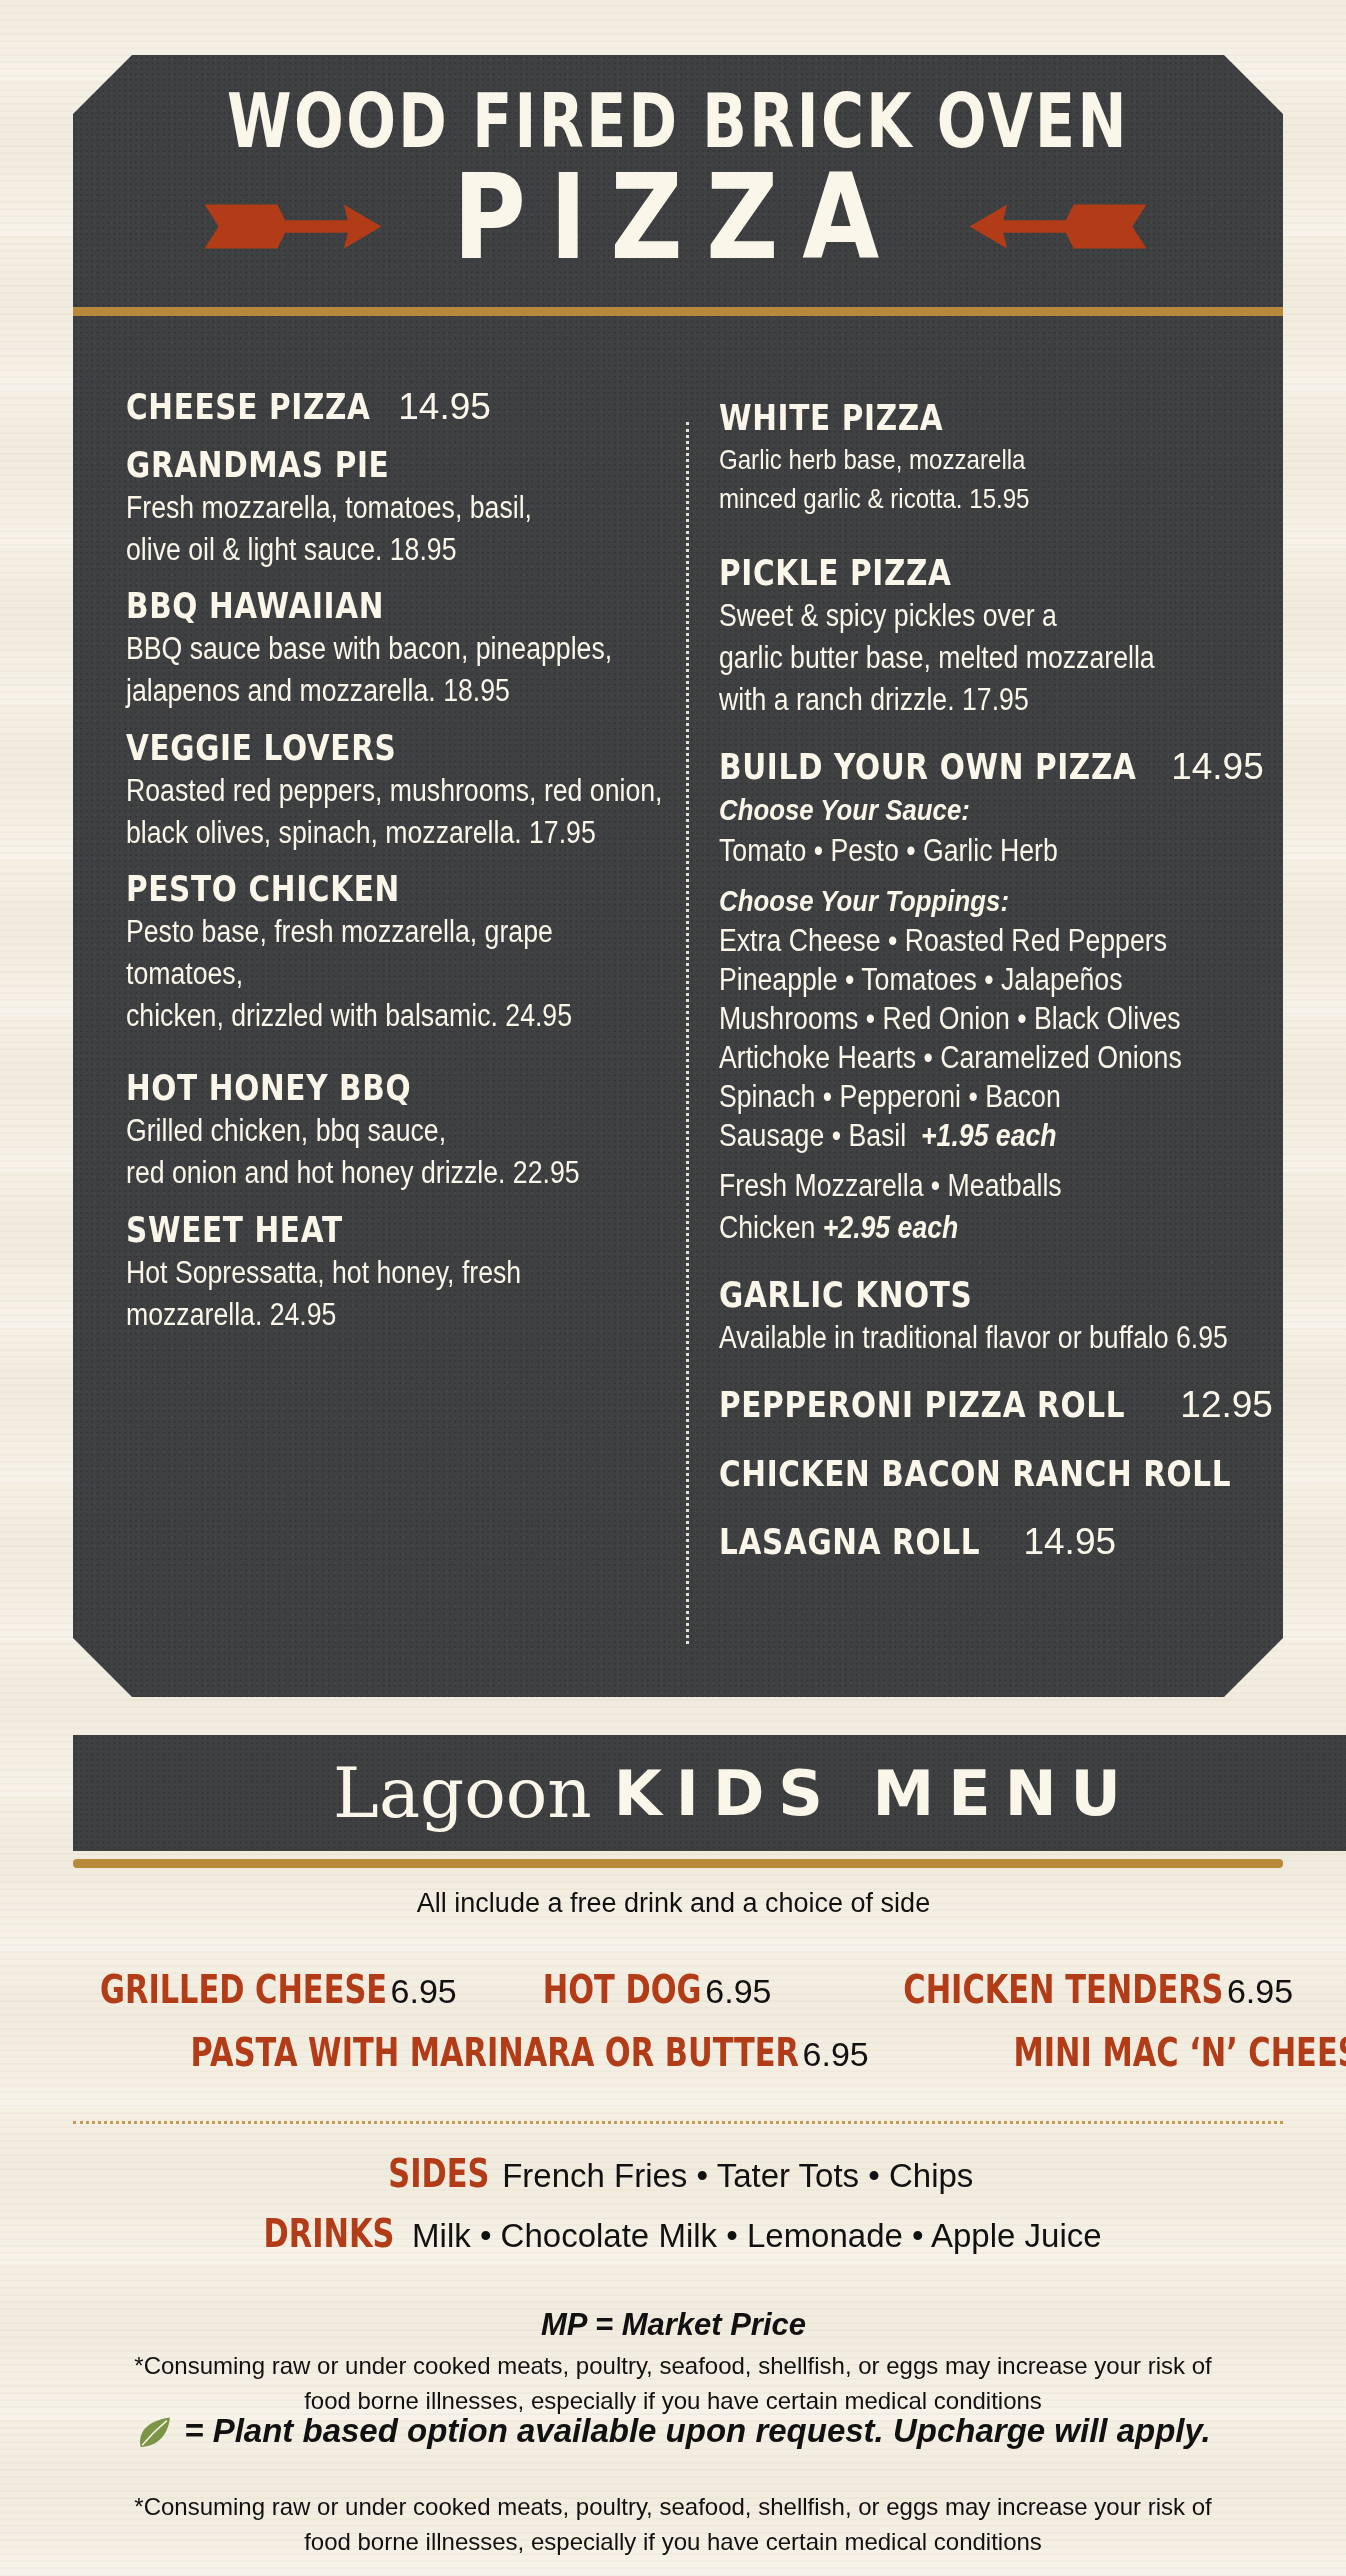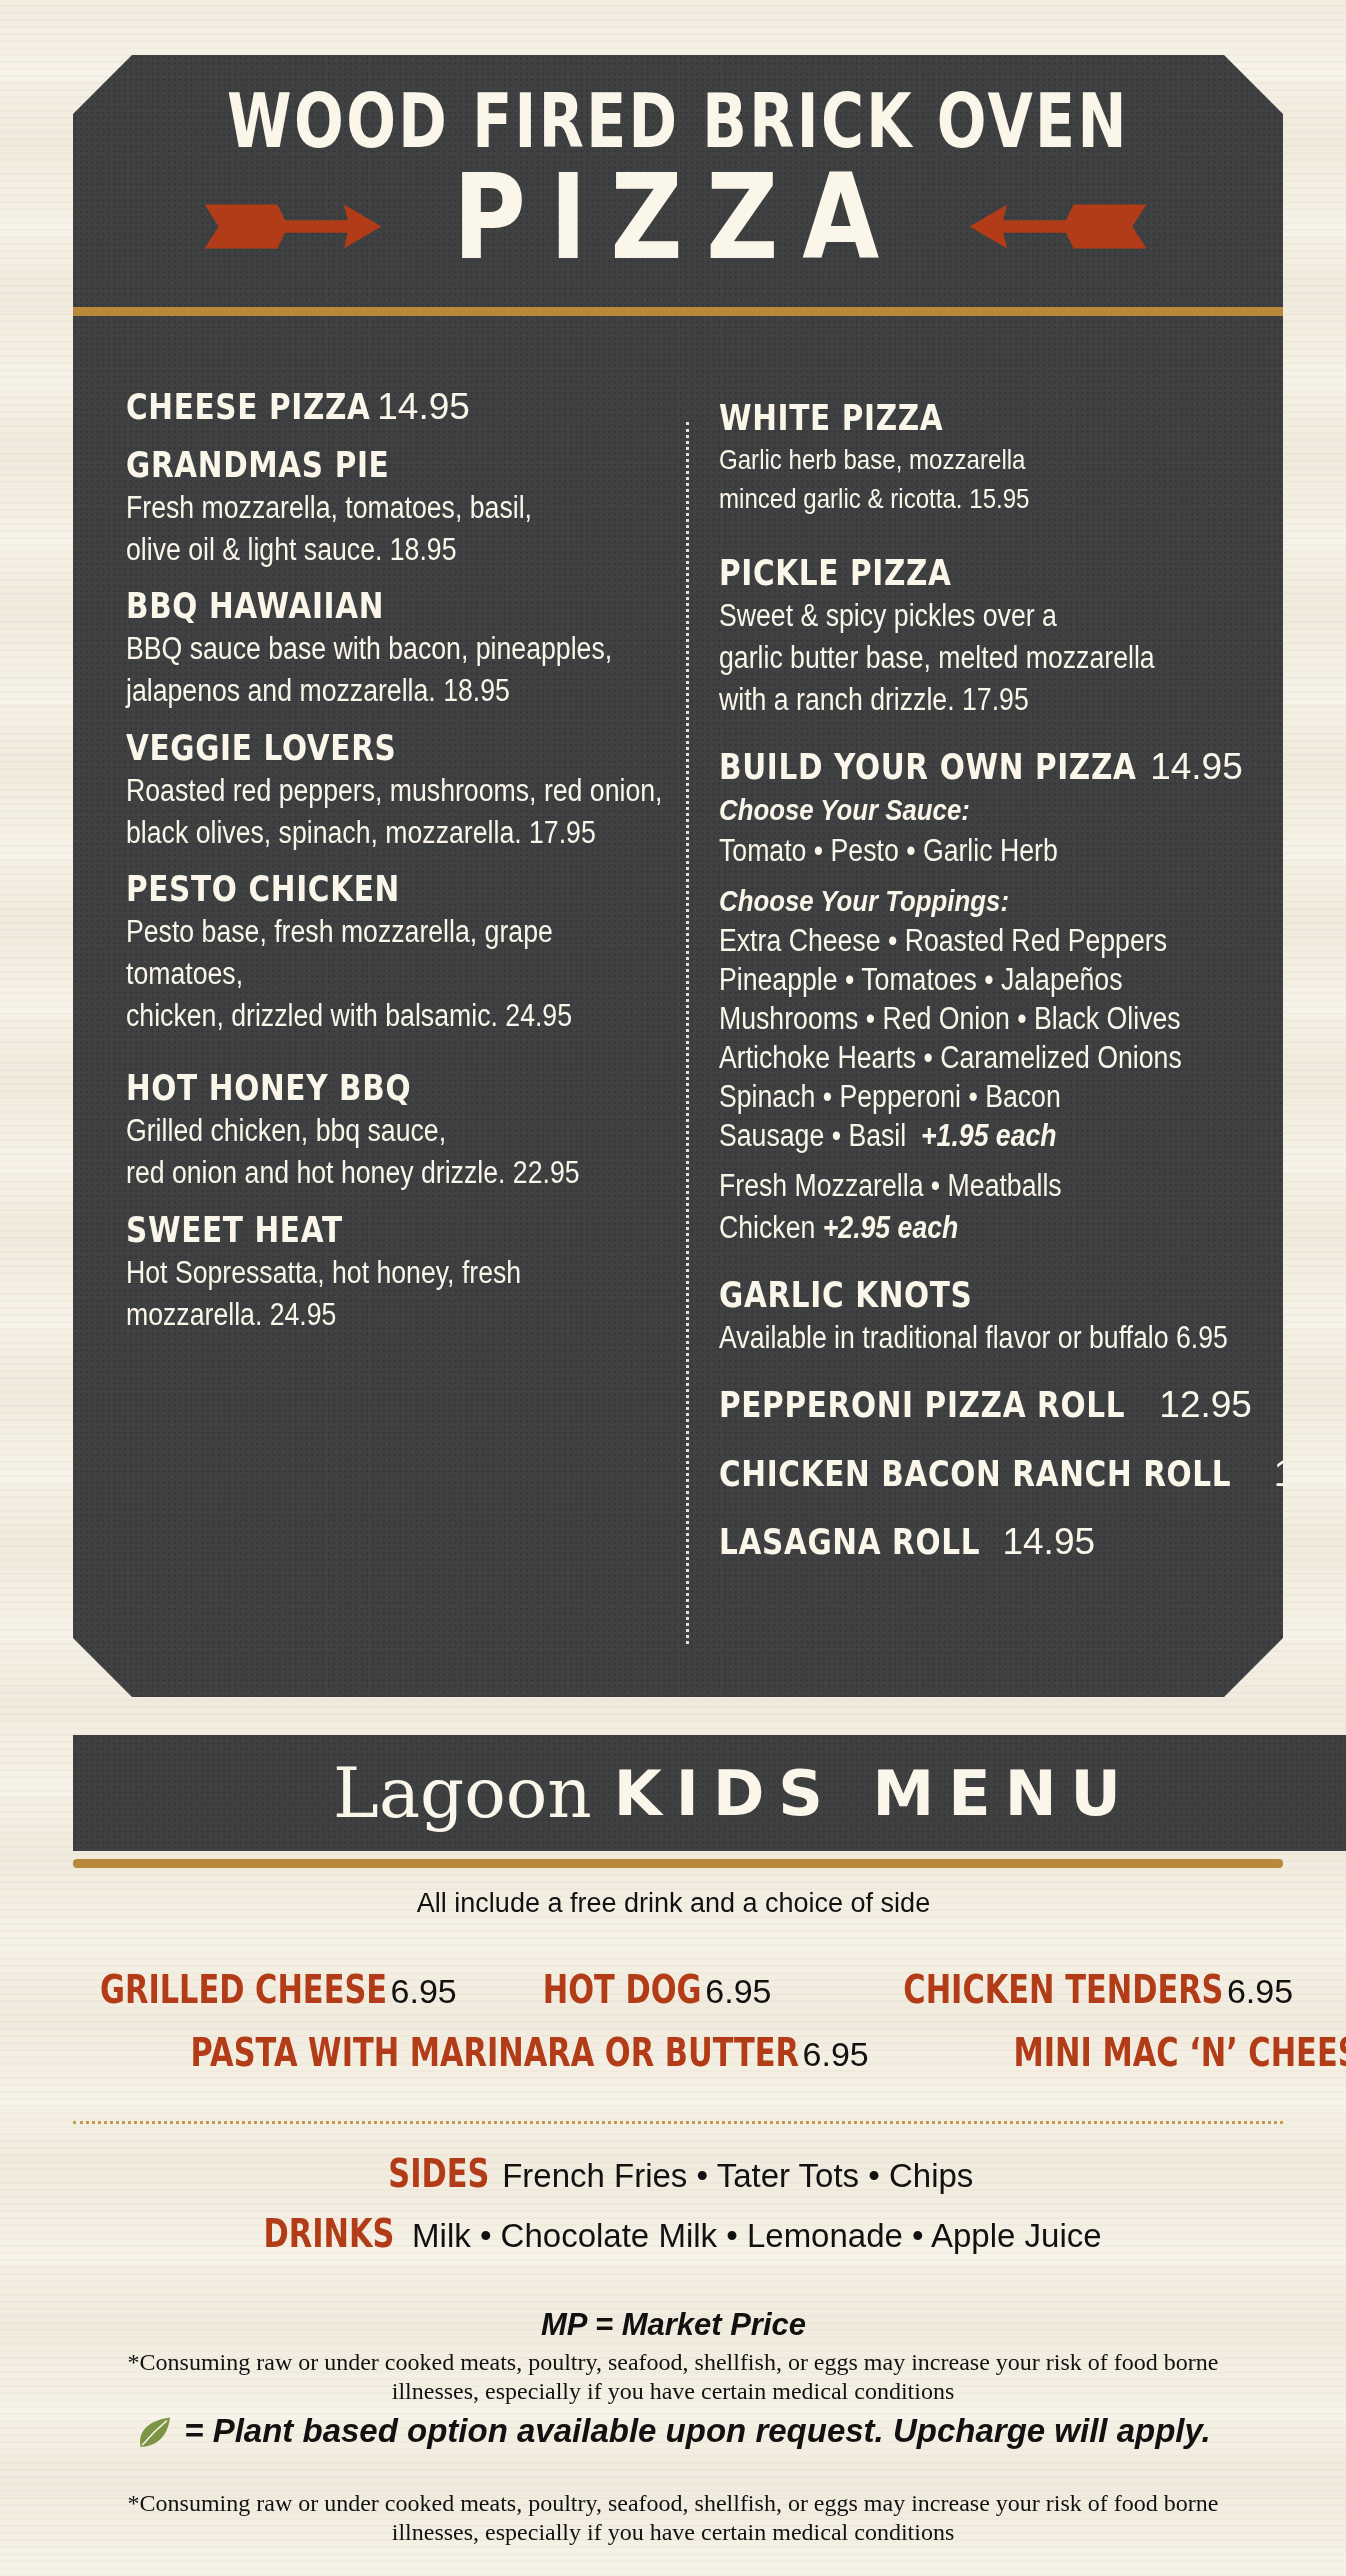--- a/index.html
+++ b/index.html
@@ -62,21 +62,21 @@
   }
   .desc {
     font-family:"Liberation Sans", sans-serif; font-size:31px; line-height:42px;
     display:block; transform:scaleX(0.86); transform-origin:left; width:116%;
   }
   .sub-italic {
     font-family:"Liberation Sans", sans-serif; font-style:italic; font-weight:bold;
     font-size:30px; line-height:41px; display:block; transform:scaleX(0.86); transform-origin:left;
   }
   .bold-it { font-style:italic; font-weight:bold; }
-  .row { display:flex; align-items:baseline; white-space:nowrap; }
+  .row { display:flex; align-items:baseline; white-space:nowrap;gap:21px; }
   .row .name { margin-right:0; }
   .kids-header {
     position:absolute; left:73px; top:1735px; width:1322px; height:116px;
     background:#3f4041;
     background-image: radial-gradient(rgba(0,0,0,0.18) 0.8px, transparent 1.2px);
     background-size:5.5px 5.5px;
     display:flex; align-items:center; justify-content:center; color:#fbf6ea;
   }
   .kids-brand { font-family:"DejaVu Serif", serif; font-size:69px; margin-right:22px; }
   .kids-title { font-family:"DejaVu Sans", sans-serif; font-weight:bold; font-size:62px; letter-spacing:14px; }
@@ -104,21 +104,21 @@
     font-family:"DejaVu Sans", sans-serif; font-weight:bold; font-size:39px; color:#b23c17;
     display:inline-block; transform:scaleX(0.78); margin-right:-4.7px;
   }
   .sd-text { font-family:"Liberation Sans", sans-serif; font-size:33px; color:#111; }
   .mp {
     position:absolute; left:0; width:100%; top:2307px; text-align:center;
     font-family:"Liberation Sans", sans-serif; font-style:italic; font-weight:bold; font-size:31px; color:#111;
   }
   .disclaimer {
     position:absolute; left:117px; width:1112px; text-align:center;
-    font-family:Liberation Serif, serif; font-size:24px; line-height:29px; color:#111;
+    font-family:Liberation Sans, sans-serif; font-size:24px; line-height:35px; color:#111;
   }
   .plant {
     position:absolute; left:0; width:100%; top:2412px; text-align:center;
     font-family:"Liberation Sans", sans-serif; font-style:italic; font-weight:bold; font-size:33px; color:#111;
   }
   .leaf { display:inline-block; vertical-align:middle; margin-right:11px; }
 </style>
 </head>
 <body>
 

